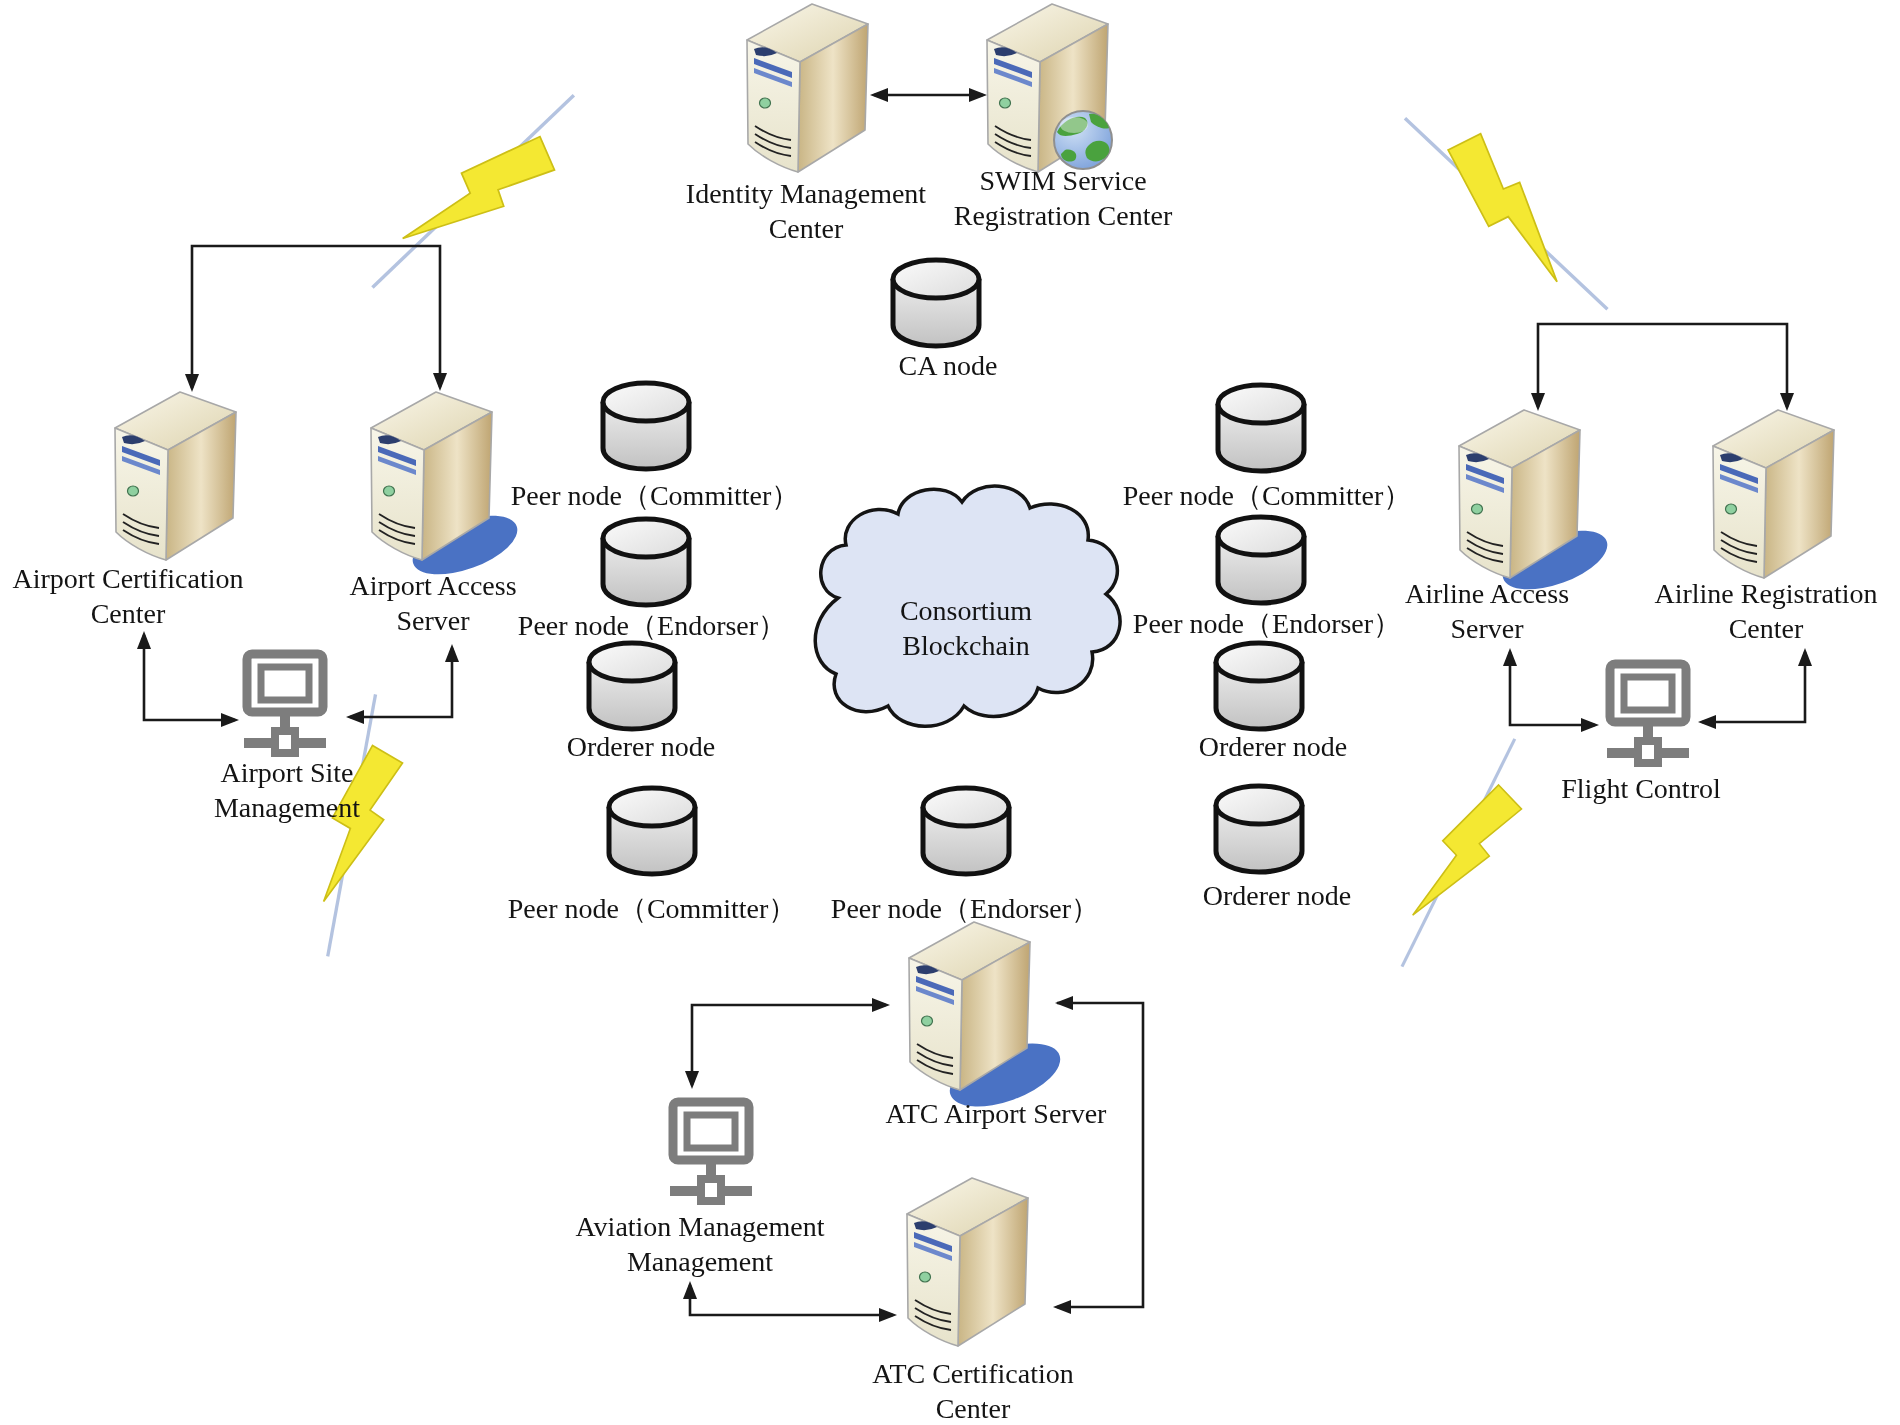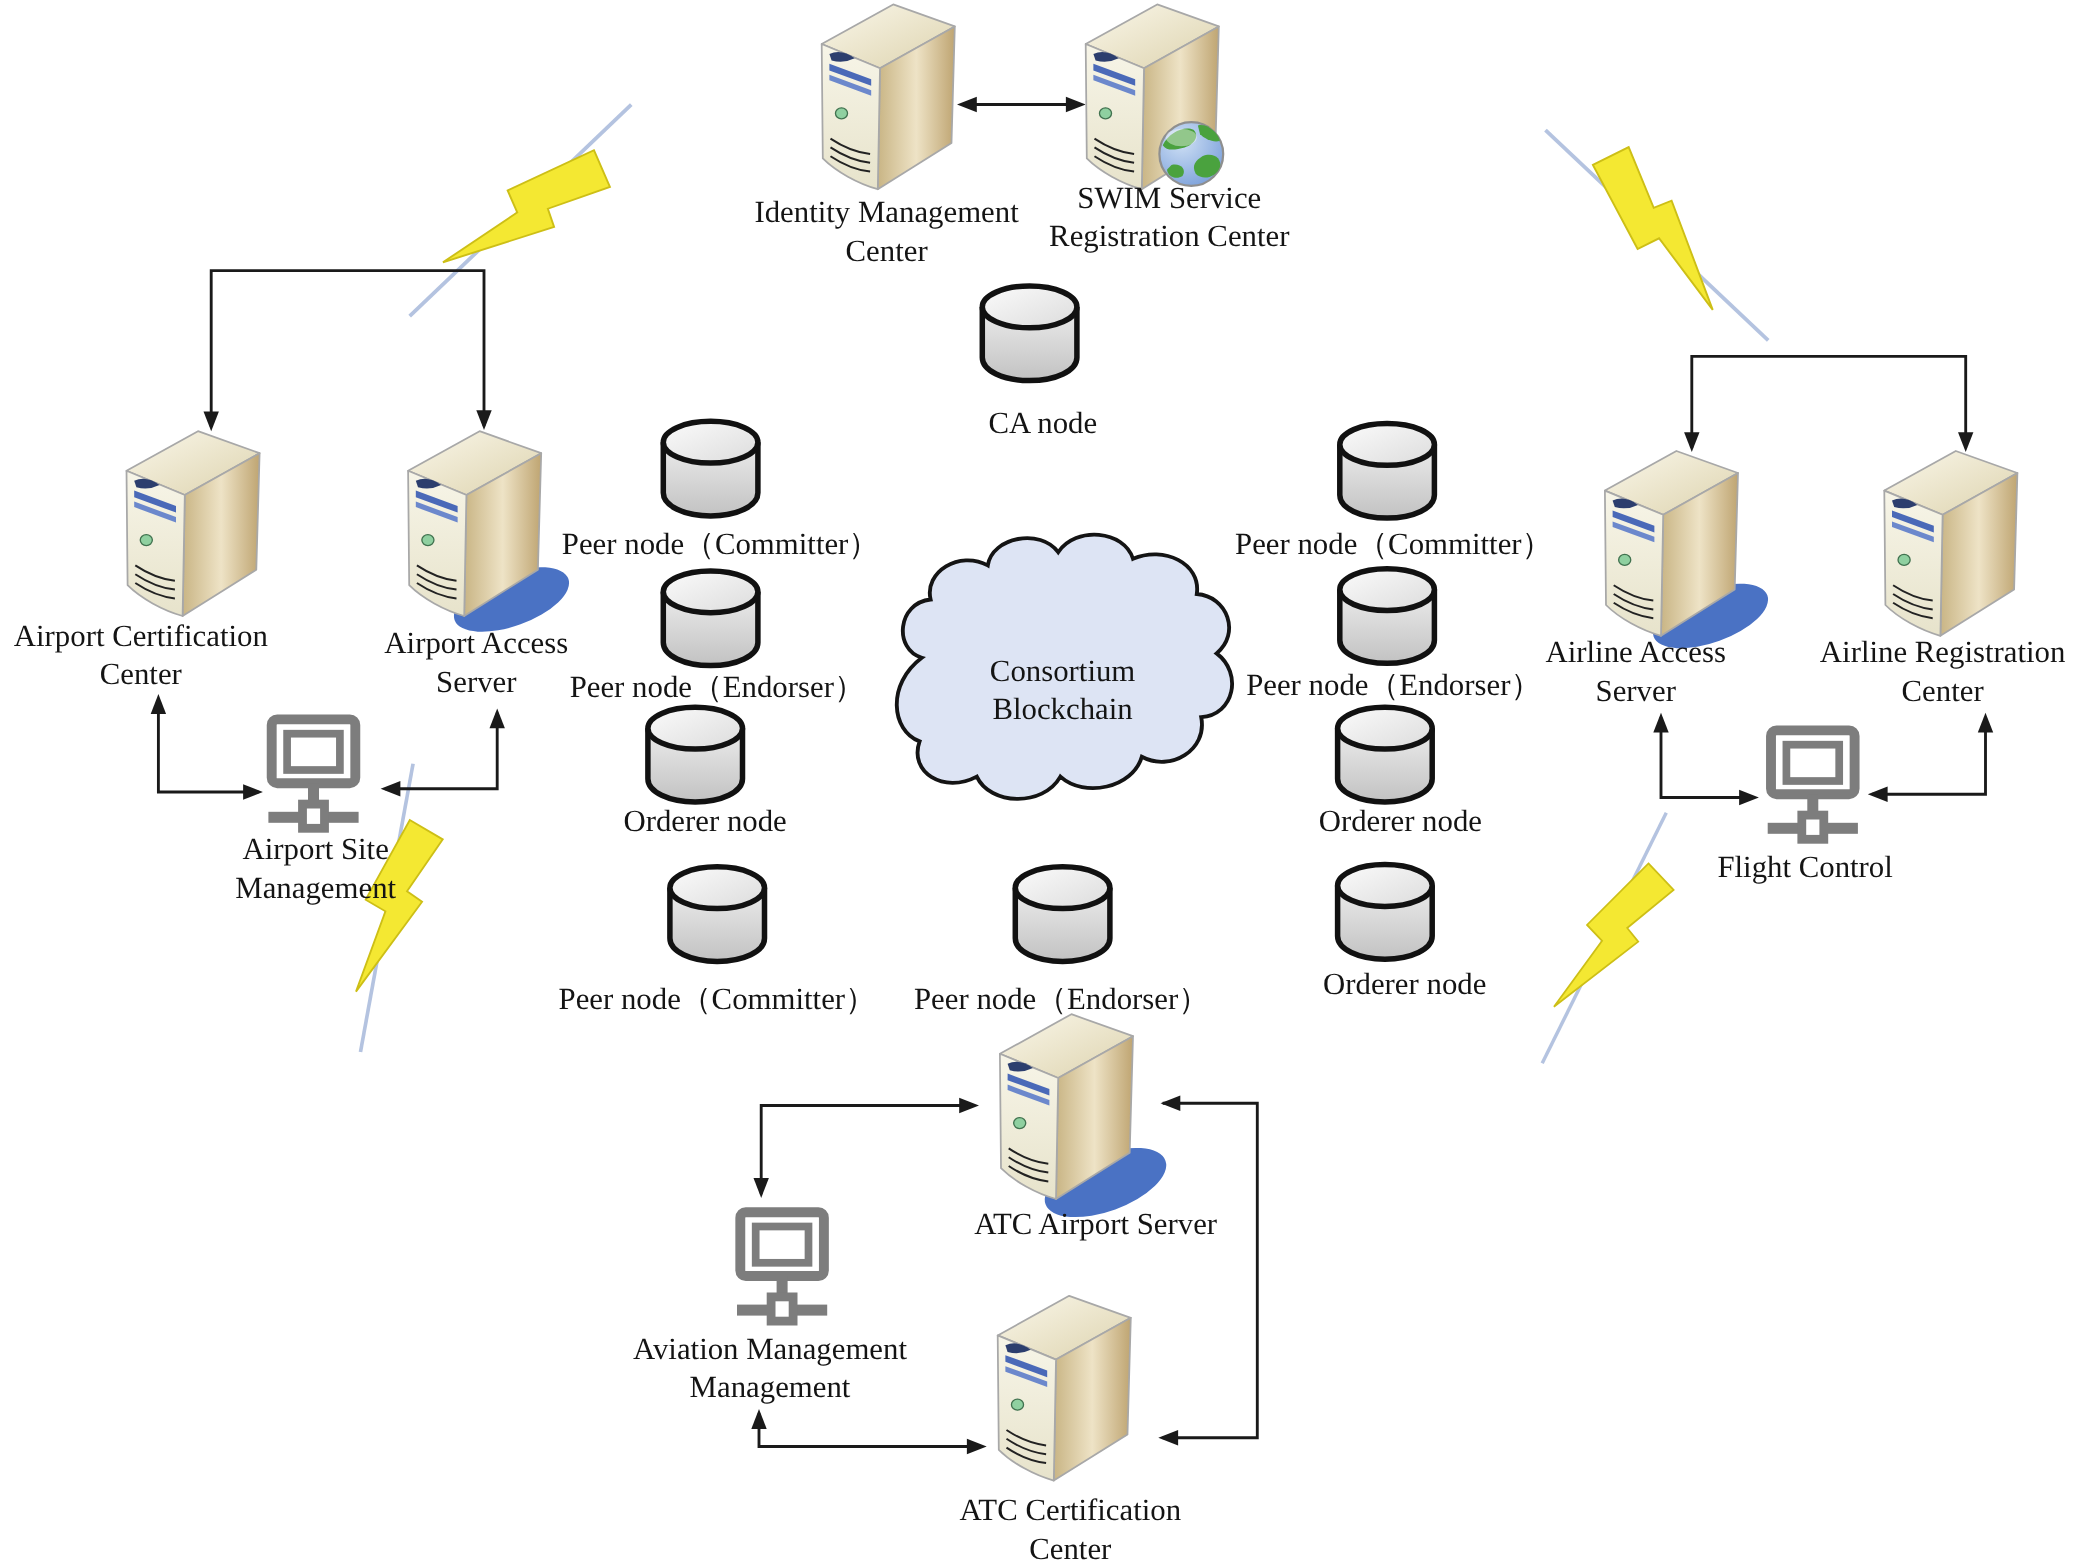--- a/index.html
+++ b/index.html
@@ -255,21 +255,21 @@
 </svg>
 
   <div class="lbl" style="left:806px;top:176px">
     <div>Identity Management</div>
     <div>Center</div>
   </div>
   <div class="lbl" style="left:1063px;top:163px">
     <div>SWIM Service</div>
     <div>Registration Center</div>
   </div>
-  <div class="lbl" style="left:948px;top:368px">
+  <div class="lbl" style="left:948px;top:348px">
     <div>CA node</div>
   </div>
   <div class="lbl" style="left:966px;top:593px">
     <div>Consortium</div>
     <div>Blockchain</div>
   </div>
 
   <div class="lbl" style="left:655px;top:478px">
     <div>Peer node（Committer）</div>
   </div>

